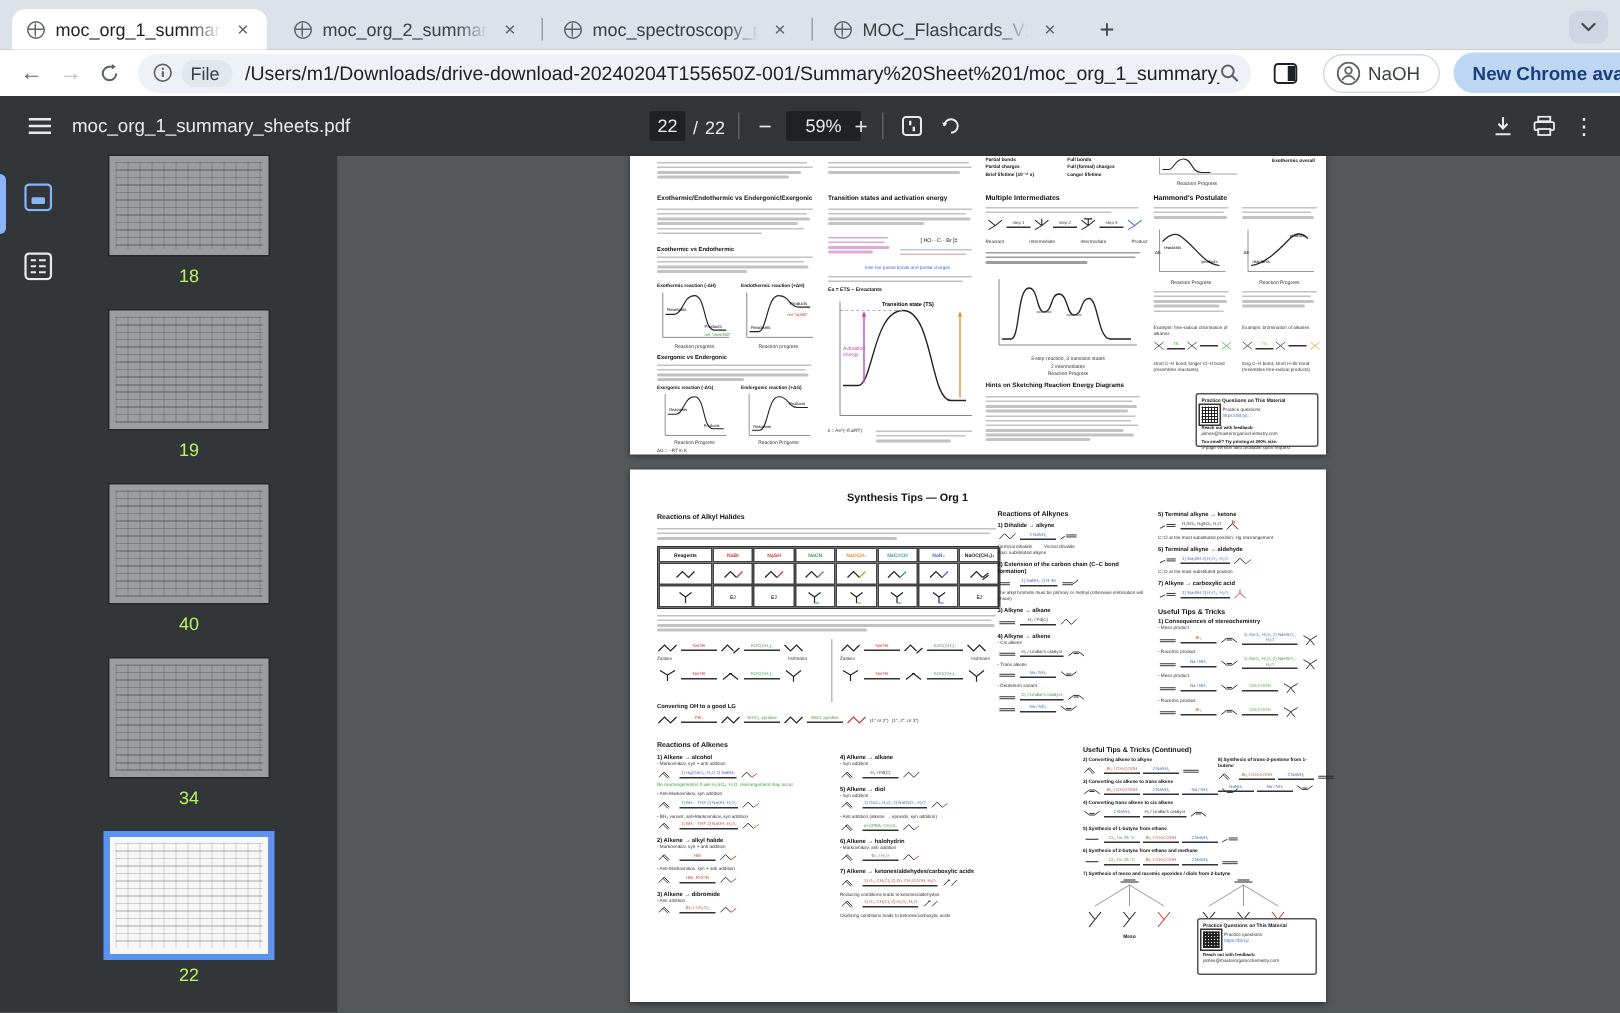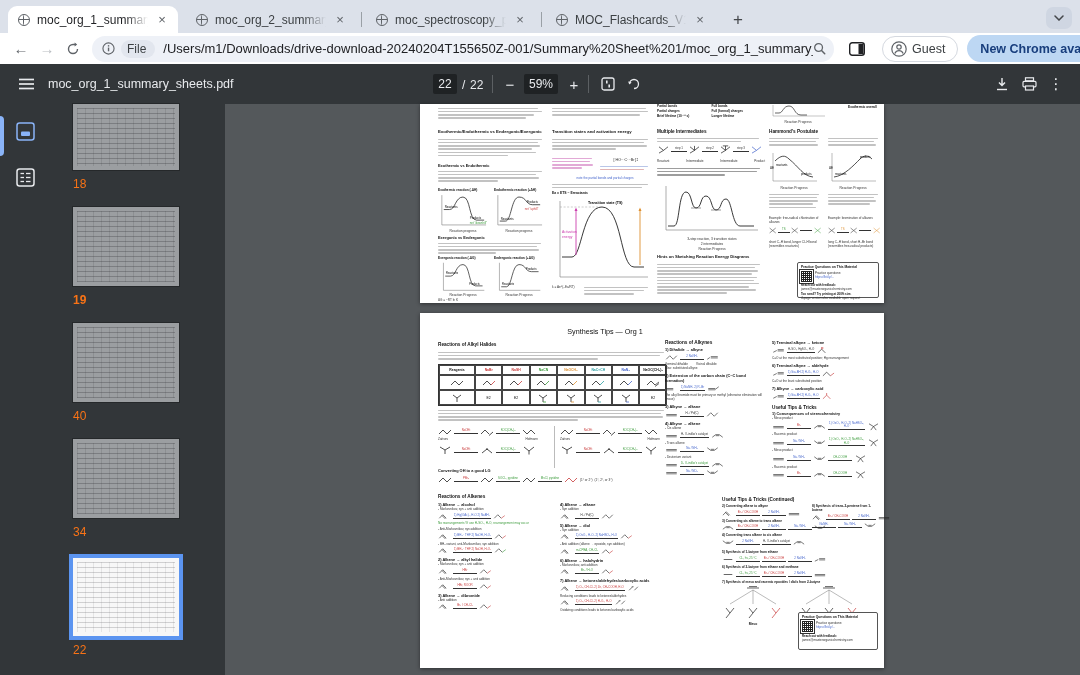--- a/index.html
+++ b/index.html
@@ -44,26 +44,26 @@
   .railico{position:absolute;left:14px;width:22px;height:22px;display:flex;align-items:center;justify-content:center;}
   .thumbwrap{position:absolute;left:73px;width:106px;}
   .thumb{width:106px;background:#9b9ea1;position:relative;box-shadow:0 0 0 1px rgba(0,0,0,.25);}
   .thumb:before{content:"";position:absolute;inset:4px;background:
     repeating-linear-gradient(180deg,rgba(50,50,55,.30) 0 1px,transparent 1px 5px),
     repeating-linear-gradient(90deg,rgba(50,50,55,.14) 0 1px,transparent 1px 8px);}
   .thumb.sel{background:#f7f7f7;outline:4px solid #5b94f0;}
   .thumb.sel:before{background:
     repeating-linear-gradient(180deg,rgba(90,90,95,.25) 0 1px,transparent 1px 5px),
     repeating-linear-gradient(90deg,rgba(90,90,95,.12) 0 1px,transparent 1px 8px);}
-  .thumblabel{margin-top:7px;color:#f97316;font-size:12px;}
+  .thumblabel{margin-top:7px;text-align:center;color:#bef264;font-size:12px;}
 
   
   #viewer{position:absolute;left:225px;top:104px;width:855px;height:571px;background:#54585b;}
   .sheet{position:absolute;left:195px;width:464px;background:#fff;box-shadow:0 1px 4px rgba(0,0,0,.45);}
-  .h1s{font-size:7.2px;font-weight:normal;color:#111;}
+  .h1s{font-size:7.2px;font-weight:bold;color:#111;}
   .hsec{font-size:4.7px;font-weight:bold;color:#111;}
   .hsub{font-size:3.9px;font-weight:bold;color:#111;}
   .t4{font-size:3.6px;color:#222;}
   .t3{font-size:3.1px;color:#333;}
   .cap{font-size:3.3px;color:#333;text-align:center;}
   .tl{height:1.4px;background:#c2c2c2;margin:1.8px 0;border-radius:1px;}
   .tl.d{background:#9d9d9d;}
   .red{color:#c93b3b;} .grn{color:#3d9c3d;} .blu{color:#4666cc;} .org{color:#de9030;}
   .rx{display:flex;align-items:center;gap:2px;margin:1.6px 0;}
   .rxa{min-width:24px;border-bottom:.6px solid #333;text-align:center;font-size:2.9px;line-height:1.2;padding:0 1px .5px;color:#333;}
@@ -142,21 +142,21 @@
           <rect x="0.7" y="0.7" width="14.6" height="12.6" rx="2.5" fill="none" stroke="#202124" stroke-width="1.4"></rect>
           <rect x="9.5" y="2" width="5" height="10" fill="#202124"></rect>
         </svg>
     </div>
     <div id="guestpill">
       <svg width="16" height="16" viewBox="0 0 16 16">
           <circle cx="8" cy="8" r="7.2" fill="none" stroke="#5f6368" stroke-width="1.2"></circle>
           <circle cx="8" cy="6" r="2.2" fill="none" stroke="#5f6368" stroke-width="1.2"></circle>
           <path d="M3.8,12.4 C4.8,10.4 6.2,9.6 8,9.6 C9.8,9.6 11.2,10.4 12.2,12.4" fill="none" stroke="#5f6368" stroke-width="1.2"></path>
         </svg>
-      <span>Guest</span>
+      <span>NaOH</span>
     </div>
     <div id="updatepill">
       <span>New Chrome available</span>
 
     </div>
   </div>
 
   <div id="pdfbar">
     <div class="ico" style="left:14px;">
       <svg width="15" height="12" viewBox="0 0 15 12">
@@ -167,21 +167,21 @@
           </g>
         </svg>
     </div>
     <div id="pdftitle">moc_org_1_summary_sheets.pdf</div>
 
     <div class="pagebox" style="left:433px;top:10px;width:24px;height:20px;">22</div>
     <div class="bartext" style="left:462px;">/</div>
     <div class="bartext" style="left:470px;">22</div>
     <div class="barsep" style="left:492px;"></div>
     <div class="ico" style="left:498px;font-size:15px;">−</div>
-    <div class="pagebox" style="left:524px;top:10px;width:34px;height:20px;">59%</div>
+    <div class="pagebox" style="left:524px;top:10px;width:50px;height:20px;">59%</div>
     <div class="ico" style="left:562px;font-size:15px;">+</div>
     <div class="barsep" style="left:588px;"></div>
     <div class="ico" style="left:596px;">
       <svg width="14" height="14" viewBox="0 0 14 14">
           <rect x="1" y="1" width="12" height="12" rx="2" fill="none" stroke="#e8eaed" stroke-width="1.3"></rect>
           <rect x="5" y="3.5" width="1.6" height="3" fill="#e8eaed"></rect>
           <rect x="7.4" y="7.5" width="1.6" height="3" fill="#e8eaed"></rect>
         </svg>
     </div>
     <div class="ico" style="left:622px;">
@@ -226,21 +226,21 @@
             <line x1="4.5" y1="13.5" x2="8" y2="13.5"></line>
             <line x1="10" y1="13.5" x2="14.5" y2="13.5"></line>
           </g>
         </svg>
     </div>
 
     <div class="thumbwrap" style="top:0px;">
       <div class="thumb" style="height:66px;"></div>
       <div class="thumblabel">18</div>
     </div>
-    <div class="thumbwrap" style="top:103px;font-weight:bold;">
+    <div class="thumbwrap" style="top:103px;">
       <div class="thumb" style="height:79px;"></div>
       <div class="thumblabel">19</div>
     </div>
     <div class="thumbwrap" style="top:219px;">
       <div class="thumb" style="height:79px;"></div>
       <div class="thumblabel">40</div>
     </div>
     <div class="thumbwrap" style="top:335px;">
       <div class="thumb" style="height:79px;"></div>
       <div class="thumblabel">34</div>

